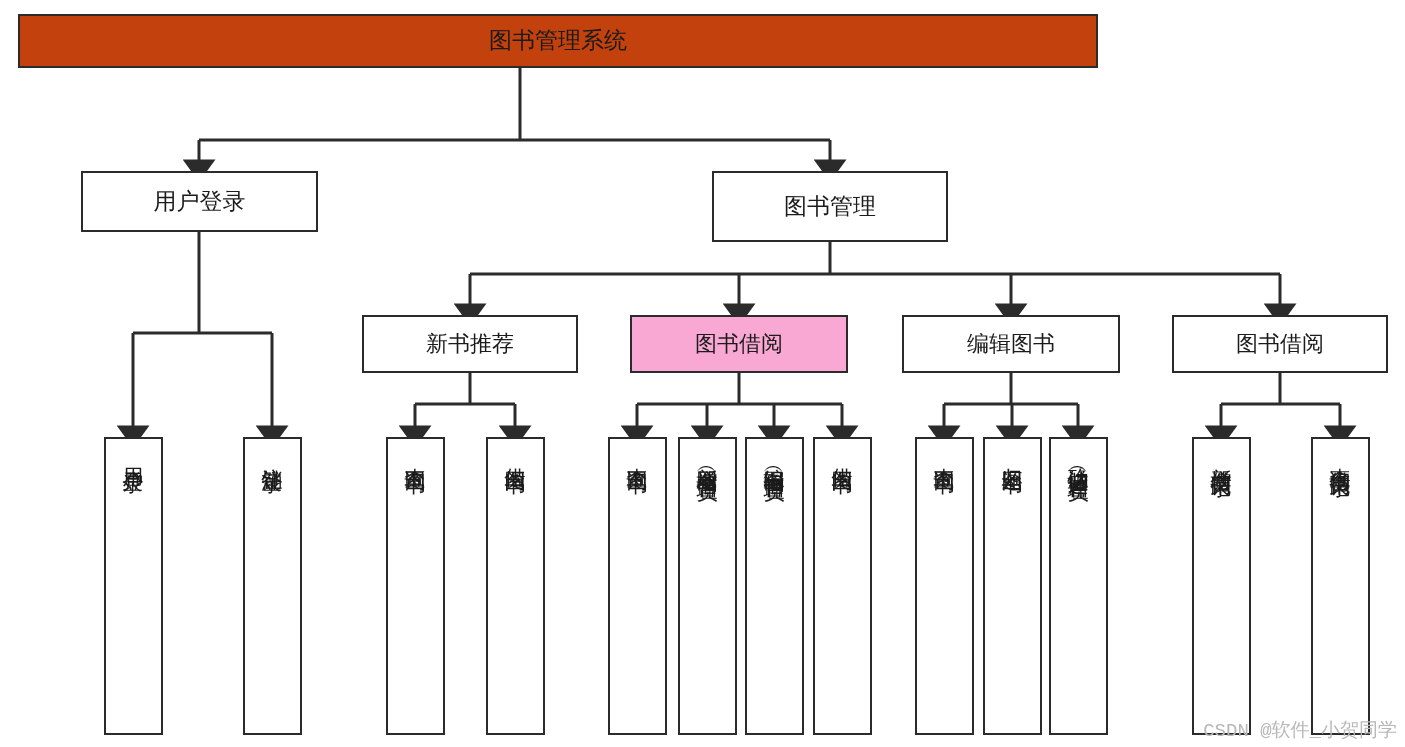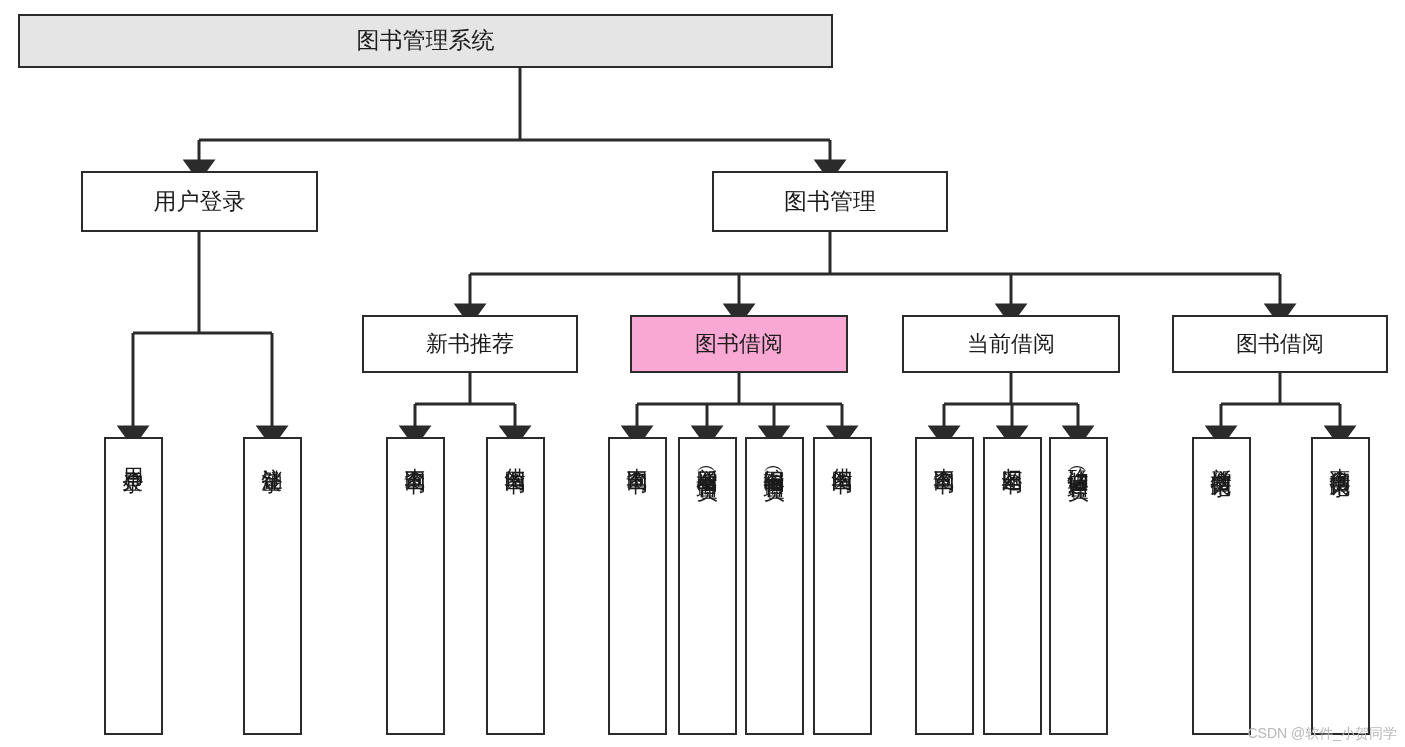--- a/index.html
+++ b/index.html
@@ -43,24 +43,25 @@
     writing-mode:vertical-rl;
     text-orientation:upright;
     white-space:nowrap;
     line-height:1.0;
     letter-spacing:2px;
   }
   .node-label{display:block;}
   #watermark{
     position:absolute;
     right:8px;bottom:4px;
-    font-size:14px;
+    font-size:19px;
     color:#b8b8b8;
     white-space:nowrap;
     user-select:none;
+    font-family:Liberation Mono, monospace;
   }
 </style>
 </head>
 <body style="background: rgb(255, 255, 255);">
 
 <div id="diagram-root">
 
   <svg id="edge-layer" viewBox="0 0 1405 747" width="1405" height="747" xmlns="http://www.w3.org/2000/svg">
     <defs>
       <marker id="arrowhead" markerWidth="9" markerHeight="11" refX="2.2" refY="5.5" orient="auto" markerUnits="strokeWidth">
@@ -104,39 +105,39 @@
       <path d="M1012,404 L1012,432" marker-end="url(#arrowhead)"></path>
       <path d="M1078,404 L1078,432" marker-end="url(#arrowhead)"></path>
 
       <path d="M1280,373 L1280,404"></path>
       <path d="M1221,404 L1340,404"></path>
       <path d="M1221,404 L1221,432" marker-end="url(#arrowhead)"></path>
       <path d="M1340,404 L1340,432" marker-end="url(#arrowhead)"></path>
     </g>
   </svg>
 
-  <div class="node level-0" id="node-root" style="left: 18px; top: 14px; width: 815px; height: 54px; border-color: rgb(43, 43, 43); background: #e5e5e5; color: rgb(27, 27, 27);">
+  <div class="node level-0" id="node-root" style="left: 18px; top: 14px; width: 1080px; height: 54px; border-color: rgb(43, 43, 43); background: #c2410c; color: rgb(27, 27, 27);">
     <span class="node-label">图书管理系统</span>
   </div>
 
   <div class="node level-1" id="node-l1-0" style="left: 81px; top: 171px; width: 237px; height: 61px; border-color: rgb(43, 43, 43); background: rgb(255, 255, 255); color: rgb(27, 27, 27);">
     <span class="node-label">用户登录</span>
   </div>
-  <div class="node level-1" id="node-l1-1" style="left: 712px; top: 171px; width: 236px; height: 61px; border-color: rgb(43, 43, 43); background: rgb(255, 255, 255); color: rgb(27, 27, 27);">
+  <div class="node level-1" id="node-l1-1" style="left: 712px; top: 171px; width: 236px; height: 71px; border-color: rgb(43, 43, 43); background: rgb(255, 255, 255); color: rgb(27, 27, 27);">
     <span class="node-label">图书管理</span>
   </div>
 
   <div class="node level-2" id="node-l2-0" style="left: 362px; top: 315px; width: 216px; height: 58px; border-color: rgb(43, 43, 43); background: rgb(255, 255, 255); color: rgb(27, 27, 27);">
     <span class="node-label">新书推荐</span>
   </div>
   <div class="node level-2" id="node-l2-1" style="left: 630px; top: 315px; width: 218px; height: 58px; border-color: rgb(43, 43, 43); background: #f9a8d4; color: rgb(27, 27, 27);">
     <span class="node-label">图书借阅</span>
   </div>
   <div class="node level-2" id="node-l2-2" style="left: 902px; top: 315px; width: 218px; height: 58px; border-color: rgb(43, 43, 43); background: rgb(255, 255, 255); color: rgb(27, 27, 27);">
-    <span class="node-label">当前借阅</span>
+    <span class="node-label">编辑图书</span>
   </div>
   <div class="node level-2" id="node-l2-3" style="left: 1172px; top: 315px; width: 216px; height: 58px; border-color: rgb(43, 43, 43); background: rgb(255, 255, 255); color: rgb(27, 27, 27);">
     <span class="node-label">图书借阅</span>
   </div>
 
   <div class="node leaf" id="node-leaf-0" style="left: 104px; top: 437px; width: 59px; height: 298px; border-color: rgb(43, 43, 43); background: rgb(255, 255, 255); color: rgb(27, 27, 27);">
     <span class="vtext">用户登录</span>
   </div>
   <div class="node leaf" id="node-leaf-1" style="left: 243px; top: 437px; width: 59px; height: 298px; border-color: rgb(43, 43, 43); background: rgb(255, 255, 255); color: rgb(27, 27, 27);">
     <span class="vtext">注销登录</span>

